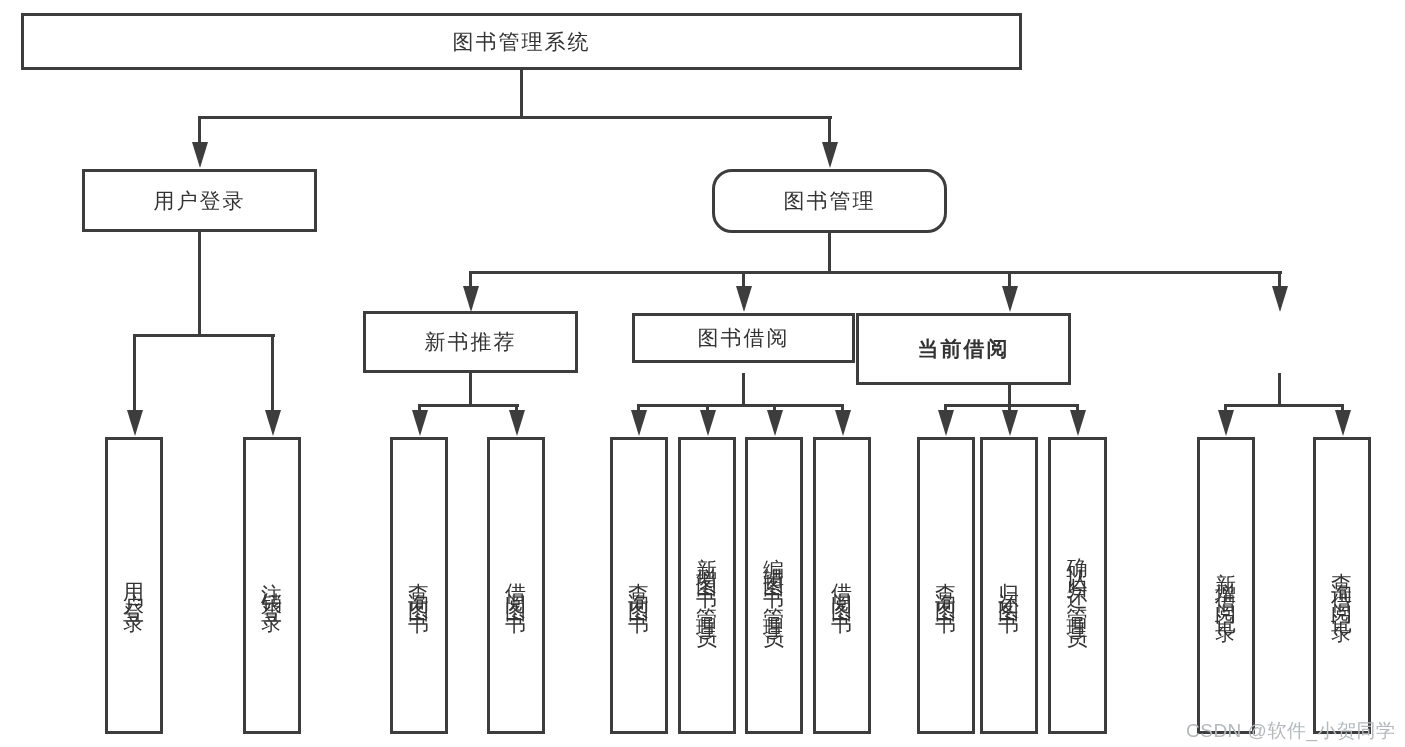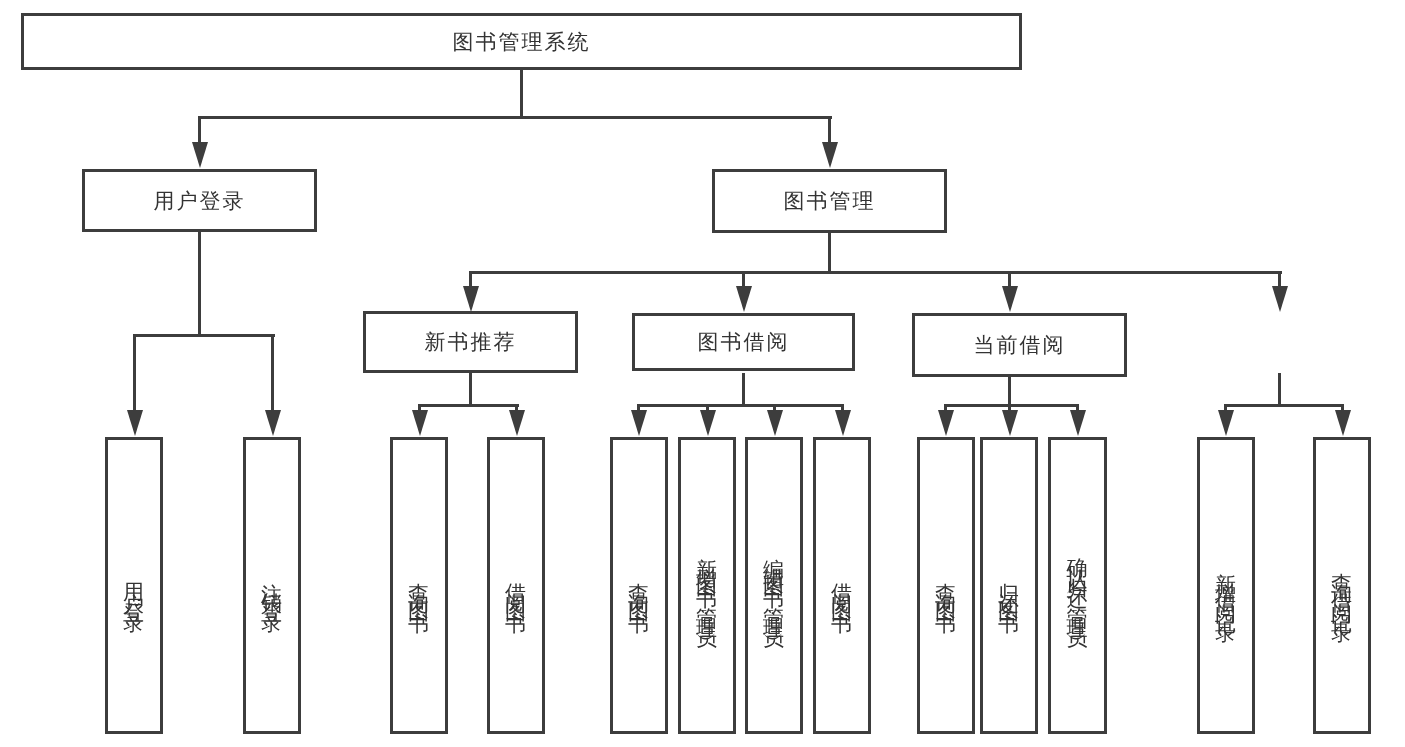--- a/index.html
+++ b/index.html
@@ -78,37 +78,37 @@
 <div class="canvas">
 
   <div class="node" style="left:21px; top:13px; width:1001px; height:57px;">图书管理系统</div>
 
   <div class="vline" style="left:520px; top:68px; height:50px;"></div>
   <div class="hline" style="left:198px; top:116px; width:634px;"></div>
   <div class="arrow" style="left:198px; top:116px; height:26px;"></div>
   <div class="arrow" style="left:828px; top:116px; height:26px;"></div>
 
   <div class="node" style="left:82px; top:169px; width:235px; height:63px;">用户登录</div>
-  <div class="node" style="left:712px; top:169px; width:235px; height:64px;">图书管理</div>
+  <div class="node" style="left:712px; top:169px; width:235px; height:64px;border-radius:20px;">图书管理</div>
 
   <div class="vline" style="left:198px; top:230px; height:106px;"></div>
   <div class="hline" style="left:133px; top:334px; width:142px;"></div>
   <div class="arrow" style="left:133px; top:334px; height:76px;"></div>
   <div class="arrow" style="left:271px; top:334px; height:76px;"></div>
 
   <div class="vline" style="left:828px; top:231px; height:43px;"></div>
   <div class="hline" style="left:469px; top:271px; width:813px;"></div>
   <div class="arrow" style="left:469px; top:271px; height:15px;"></div>
   <div class="arrow" style="left:742px; top:271px; height:15px;"></div>
   <div class="arrow" style="left:1008px; top:271px; height:15px;"></div>
   <div class="arrow" style="left:1278px; top:271px; height:15px;"></div>
 
   <div class="node" style="left:363px; top:311px; width:215px; height:62px;">新书推荐</div>
-  <div class="node" style="left:632px; top:313px; width:223px; height:58px;">图书借阅</div>
-  <div class="node" style="left:912px; top:313px; width:215px; height:64px;">当前借阅</div>
+  <div class="node" style="left:632px; top:313px; width:223px; height:50px;">图书借阅</div>
+  <div class="node" style="left:856px; top:313px; width:215px; height:72px;font-weight:bold;">当前借阅</div>
 
   <div class="vline" style="left:469px; top:373px; height:34px;"></div>
   <div class="vline" style="left:742px; top:373px; height:34px;"></div>
   <div class="vline" style="left:1008px; top:373px; height:34px;"></div>
   <div class="vline" style="left:1278px; top:373px; height:34px;"></div>
 
   <div class="hline" style="left:418px; top:404px; width:101px;"></div>
   <div class="hline" style="left:637px; top:404px; width:207px;"></div>
   <div class="hline" style="left:944px; top:404px; width:135px;"></div>
   <div class="hline" style="left:1224px; top:404px; width:120px;"></div>
@@ -136,14 +136,15 @@
   <div class="vnode" style="left:745px;">编辑图书（管理员）</div>
   <div class="vnode" style="left:813px;">借阅图书</div>
 
   <div class="vnode" style="left:917px;">查询图书</div>
   <div class="vnode" style="left:980px;">归还图书</div>
   <div class="vnode" style="left:1048px; width:59px;">确认归还（管理员）</div>
 
   <div class="vnode" style="left:1197px;">新增借阅记录</div>
   <div class="vnode" style="left:1313px;">查询借阅记录</div>
 
+  <div class="watermark">CSDN @软件_小贺同学</div>
 
 </div>
 
 </body></html>

